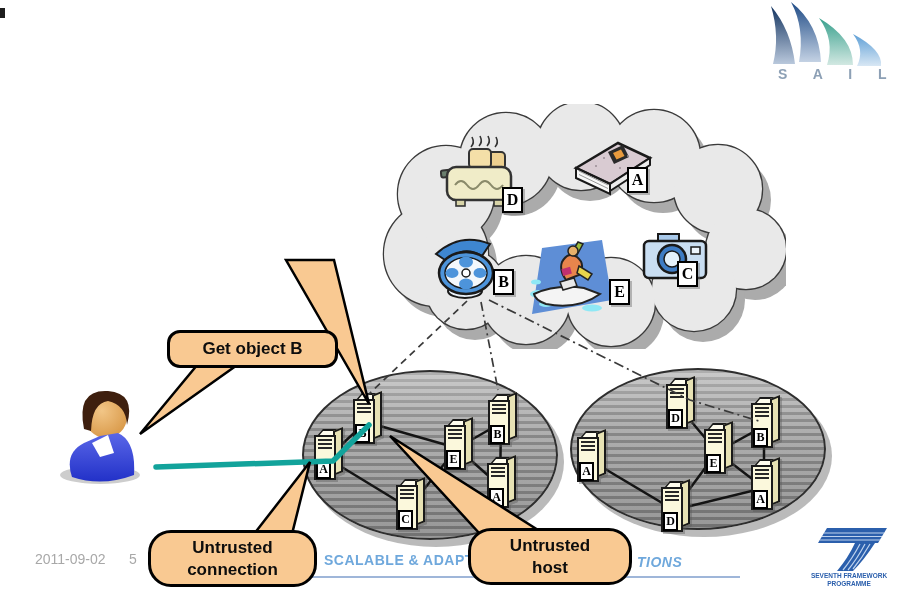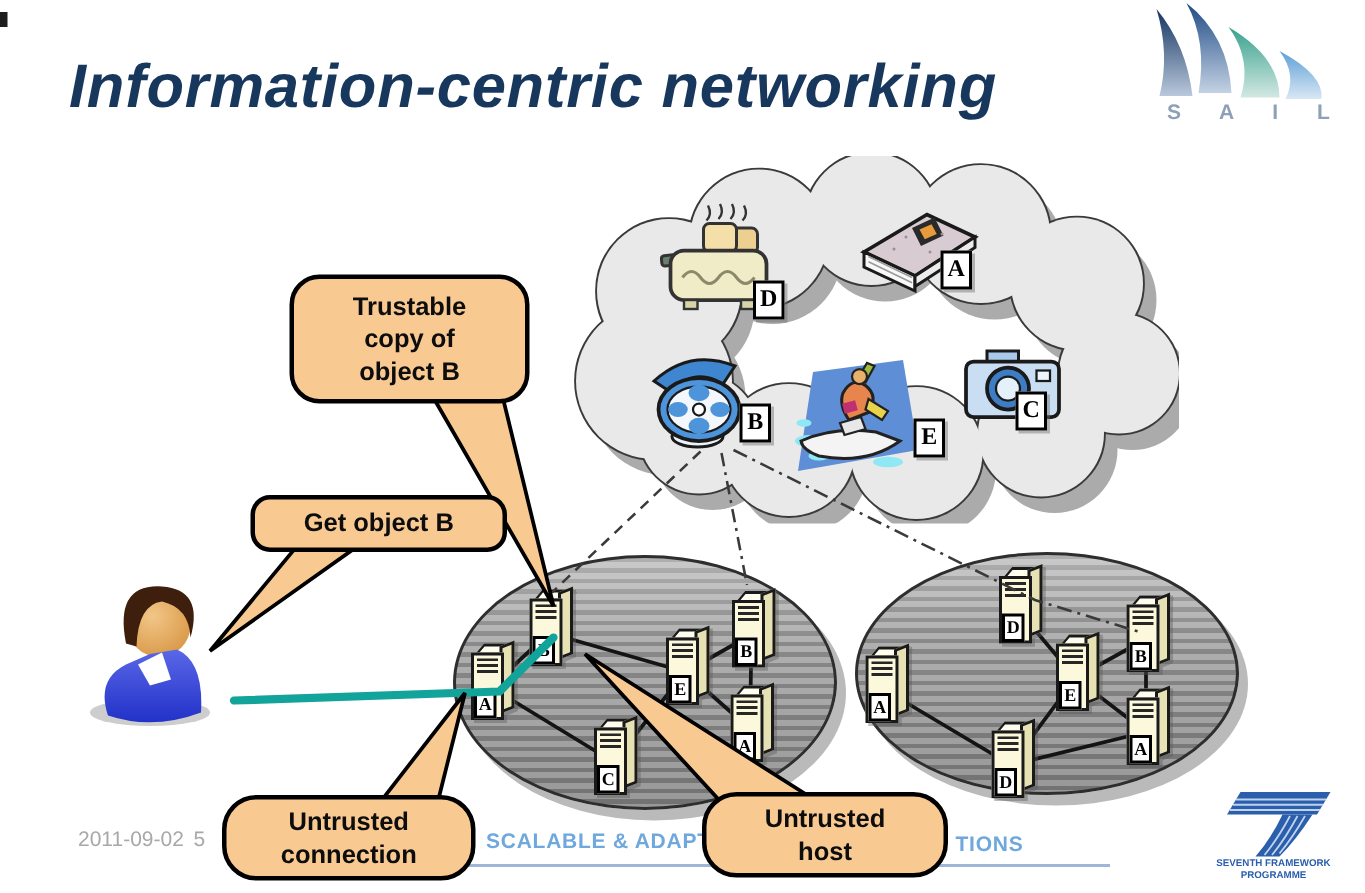--- a/index.html
+++ b/index.html
@@ -59,39 +59,38 @@
              white-space:pre-line; z-index:30; }
   .co-trustable { left:193px; top:183px; width:160px; height:86px; border-radius:20px; }
   .co-get       { left:167px; top:330px; width:171px; height:38px; border-radius:13px; }
   .co-conn      { left:148px; top:530px; width:169px; height:57px; }
   .co-host      { left:468px; top:528px; width:164px; height:57px; }
 
   
   .person { position:absolute; left:56px; top:383px; z-index:25; }
 
   
-  .footer-date { position:absolute; left:52px; top:551px; font-size:14px; color:#A8A8A8; z-index:2; }
+  .footer-date { position:absolute; left:35px; top:551px; font-size:14px; color:#A8A8A8; z-index:2; }
   .footer-page { position:absolute; left:129px; top:551px; font-size:14px; color:#A8A8A8; z-index:2; }
   .footer-proj-left  { position:absolute; left:324px; top:552px; font-size:14px; font-weight:bold; color:#6FA8DC; letter-spacing:.5px; z-index:2; }
-  .footer-proj-right { position:absolute; left:637px; top:554px; font-size:14px; font-weight:bold; color:#6FA8DC; letter-spacing:.5px; z-index:2; }
+  .footer-proj-right { position:absolute; left:637px; top:554px; font-size:14px; font-weight:bold; color:#6FA8DC; letter-spacing:.5px; z-index:2;font-style:italic; }
   .footer-line { position:absolute; left:298px; top:576px; width:442px; height:2px; background:#9FB6D9; z-index:1; }
 
   
   .fp7 { position:absolute; left:803px; top:524px; width:92px; height:66px; z-index:3; }
   .fp7-caption { position:absolute; left:0; top:48px; width:92px; text-align:center;
                  font-size:6.5px; font-weight:bold; color:#2B5FAC; line-height:1.25; }
 </style>
 </head>
 <body>
 
 <div class="slide">
 
   <div class="edge-artifact"></div>
 
-  <div class="title">Information-centric networking</div>
 
   <div class="sail-logo">
     <svg width="138" height="66" viewBox="0 0 138 66">
       <defs>
         <linearGradient id="g1" x1="0" y1="0" x2="0" y2="1">
           <stop offset="0" stop-color="#13335F"></stop>
             <stop offset="1" stop-color="#B9C8DC"></stop>
           </linearGradient>
         <linearGradient id="g2" x1="0" y1="0" x2="0" y2="1">
           <stop offset="0" stop-color="#1E4A85"></stop>
@@ -366,23 +365,20 @@
     <path d="M36,60 L52,52 L58,70 L44,74 Z" fill="#fff"></path>
   </svg>
 
   <svg id="tails" class="layer" width="910" height="595">
     <polygon points="286,260 334,260 369,404" fill="#F9C992" stroke="#000" stroke-width="2.5"></polygon>
     <polygon points="203,358 247,358 140,434" fill="#F9C992" stroke="#000" stroke-width="2.5"></polygon>
     <polygon points="254,534 292,534 310,462" fill="#F9C992" stroke="#000" stroke-width="2.5"></polygon>
     <polygon points="480,534 538,530 390,436" fill="#F9C992" stroke="#000" stroke-width="2.5"></polygon>
   </svg>
 
-  <div class="callout co-trustable">Trustable
-copy of
-object B</div>
   <div class="callout co-get">Get object B</div>
   <div class="callout co-conn">Untrusted
 connection</div>
   <div class="callout co-host">Untrusted
 host</div>
 
   <div class="footer-date">2011-09-02</div>
   <div class="footer-page">5</div>
   <div class="footer-proj-left">SCALABLE &amp; ADAPT</div>
   <div class="footer-proj-right">TIONS</div>

